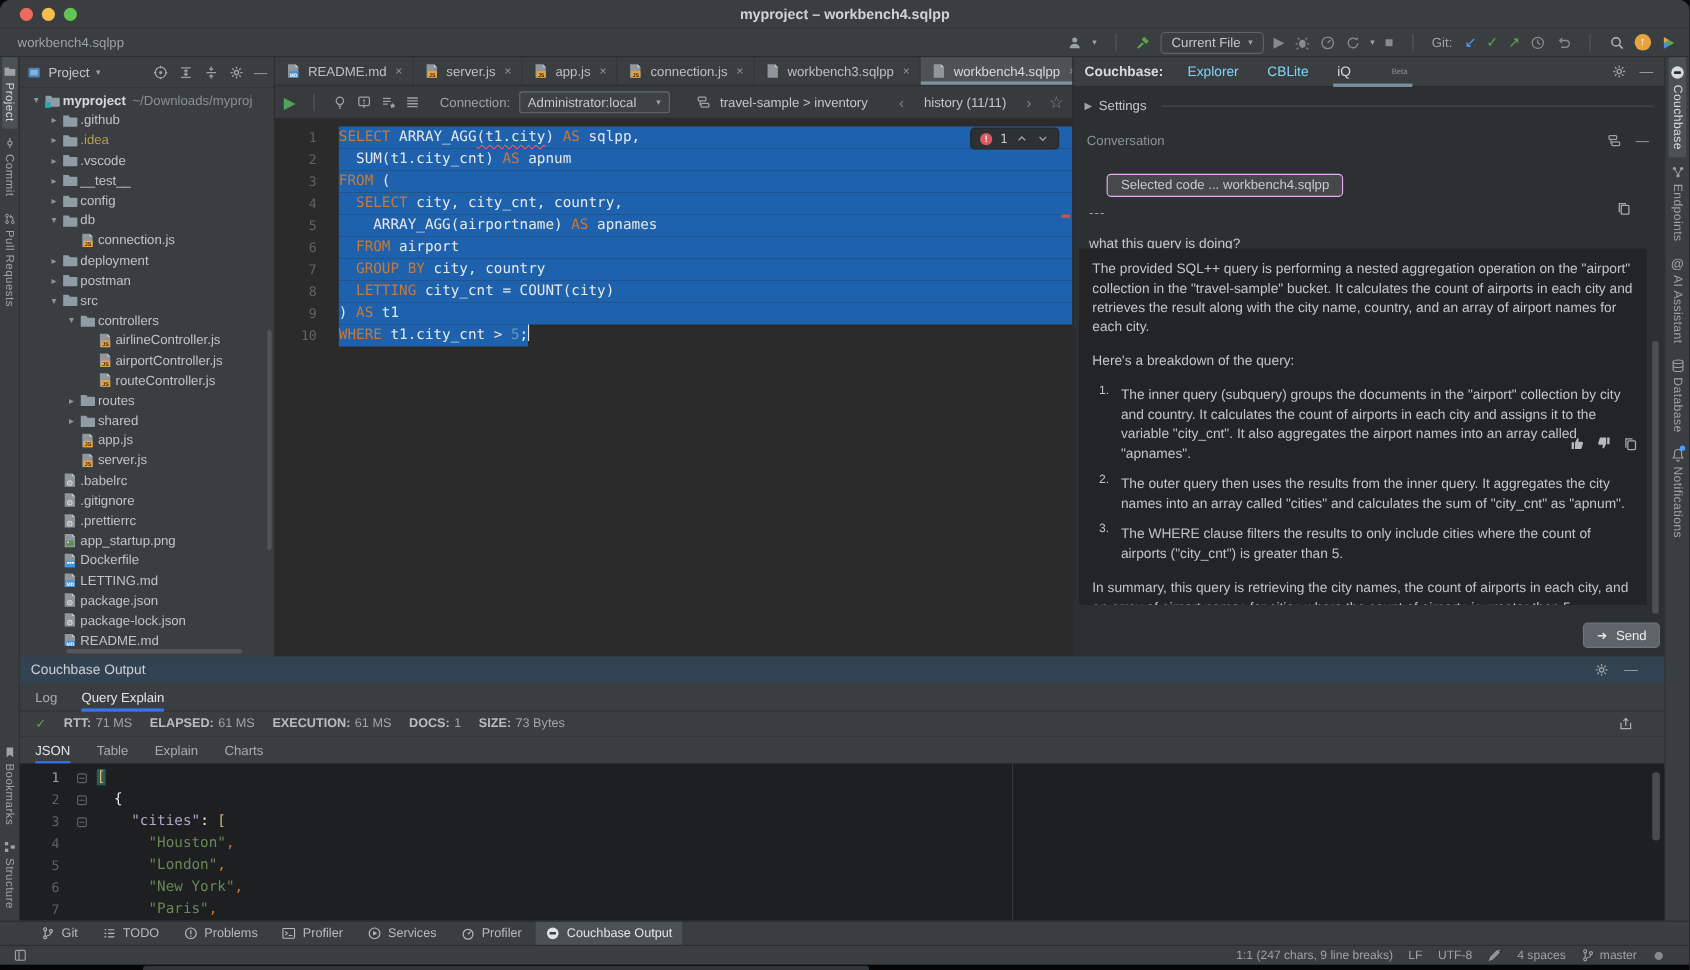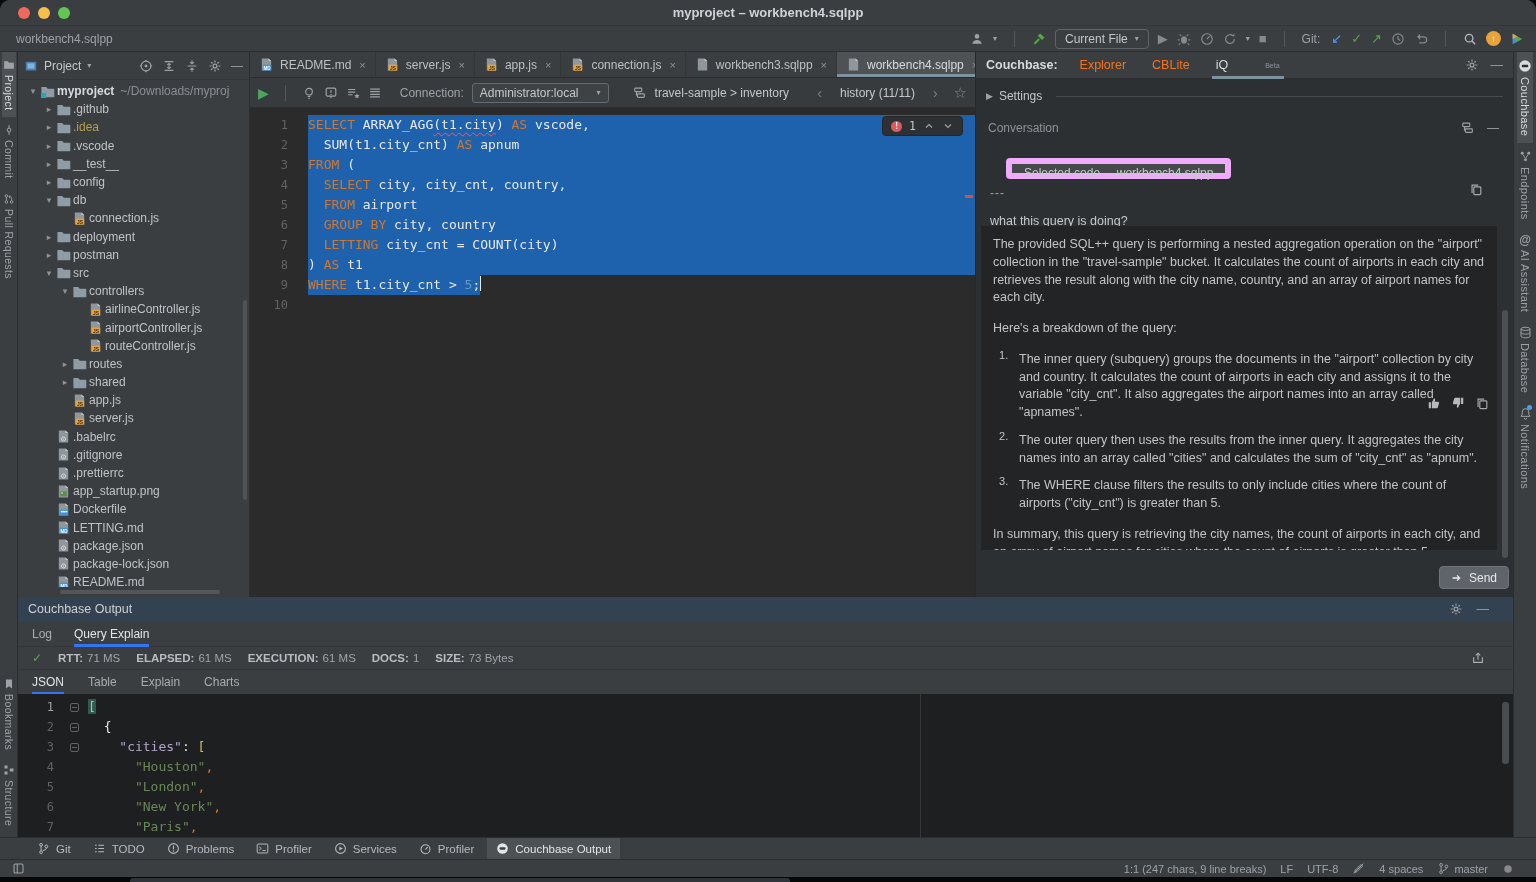--- a/index.html
+++ b/index.html
@@ -83,30 +83,30 @@
   #error-widget{position:absolute;top:7px;right:12px;background:#2E3133;border:1px solid #232527;border-radius:4px;
     height:20px;display:flex;align-items:center;gap:7px;padding:0 8px;font-size:11.5px;color:#C3C7CB;}
   #err-dot{width:11px;height:11px;border-radius:50%;background:#DB5860;color:#fff;font-size:8px;font-weight:bold;
     display:flex;align-items:center;justify-content:center;}
   #error-stripe-mark{position:absolute;top:86px;right:2px;width:8px;height:3px;background:#C75450;}
 
   
   #iq{position:absolute;top:52px;left:975px;width:538px;height:545px;background:#2D3033;border-left:1px solid #262829;}
   #iq-header{height:27px;background:#3B3E40;border-bottom:1px solid #2B2D2F;display:flex;align-items:center;font-size:12.5px;gap:20px;padding:0 10px;}
   #iq-header .panel-label{font-weight:bold;color:#D6DADE;}
-  .iqtab{color:#f97316;position:relative;height:27px;display:flex;align-items:center;padding:0 2px;}
+  .iqtab{color:#7dd3fc;position:relative;height:27px;display:flex;align-items:center;padding:0 2px;}
   .iqtab sup{font-size:7px;color:#8E939A;margin-left:1px;}
   .iqtab.active{color:#D8DBDE;gap:36px;}
   .iqtab.active::after{content:"";position:absolute;left:-2px;right:-2px;bottom:0;height:3px;background:#7E919E;}
   #iq-header .hicons{margin-left:auto;display:flex;gap:12px;color:#9DA2A7;}
   #settings-row{display:flex;align-items:center;margin:10px 10px 0 10px;color:#C3C7CB;font-size:12px;gap:6px;}
   #settings-row .rule{flex:1;height:1px;background:#47494B;margin-left:8px;}
   #conversation-row{display:flex;align-items:center;margin:18px 14px 0 12px;color:#8E939A;font-size:12px;}
   #conversation-row .hicons{margin-left:auto;display:flex;gap:12px;color:#9DA2A7;}
-  #iq-chip{position:absolute;top:106px;left:30px;background:#45494A;border:6px solid #f0abfc;border-radius:4px;
+  #iq-chip{position:absolute;top:106px;left:30px;background:#45494A;border:1px solid #f0abfc;border-radius:4px;
     height:21px;line-height:19px;padding:0 12px;font-size:12px;color:#C7CACD;}
   #iq-sep{position:absolute;top:134px;left:14px;color:#9DA2A7;font-size:12px;letter-spacing:1px;}
   #iq-copy-top{position:absolute;top:130px;right:30px;color:#A8ACB0;}
   #iq-user-prompt{position:absolute;top:162px;left:14px;font-size:12.5px;color:#C6C9CC;}
   #iq-answer{position:absolute;top:174px;left:5px;right:16px;height:324px;background:#222426;padding:10px 12px;
     font-size:12.5px;line-height:1.42;color:#C2C4C6;overflow:hidden;}
   #iq-answer p{margin:0 0 13px 0;}
   #iq-answer ol{margin:0 0 13px 0;padding:0;list-style:none;counter-reset:n;}
   #iq-answer ol li{margin:0 0 10px 26px;position:relative;}
   #iq-answer ol li::before{counter-increment:n;content:counter(n) ".";position:absolute;left:-20px;top:-3px;font-size:11px;}
@@ -804,24 +804,25 @@
           <div>3</div>
           <div>4</div>
           <div>5</div>
           <div>6</div>
           <div>7</div>
           <div>8</div>
           <div>9</div>
           <div>10</div>
         </div>
       <div id="code-lines">
-          <div class="cl full"><span class="tok-kw">SELECT</span><span class="tok-pl"> ARRAY_AGG</span><span class="tok-err">(t1.city</span><span class="tok-pl">) </span><span class="tok-kw">AS</span><span class="tok-pl"> vscode,</span></div>
+          <div class="cl full"><span class="tok-kw">SELECT</span><span class="tok-pl"> ARRAY_AGG</span><span class="tok-err">(t1.city</span><span class="tok-pl">) </span><span class="tok-kw">AS</span><span class="tok-pl"> sqlpp,</span></div>
           <div class="cl full"><span class="tok-pl">  SUM(t1.city_cnt) </span><span class="tok-kw">AS</span><span class="tok-pl"> apnum</span></div>
           <div class="cl full"><span class="tok-kw">FROM</span><span class="tok-pl"> (</span></div>
           <div class="cl full"><span class="tok-pl">  </span><span class="tok-kw">SELECT</span><span class="tok-pl"> city, city_cnt, country,</span></div>
+          <div class="cl full"><span class="tok-pl">    ARRAY_AGG(airportname) </span><span class="tok-kw">AS</span><span class="tok-pl"> apnames</span></div>
           <div class="cl full"><span class="tok-pl">  </span><span class="tok-kw">FROM</span><span class="tok-pl"> airport</span></div>
           <div class="cl full"><span class="tok-pl">  </span><span class="tok-kw">GROUP BY</span><span class="tok-pl"> city, country</span></div>
           <div class="cl full"><span class="tok-pl">  </span><span class="tok-kw">LETTING</span><span class="tok-pl"> city_cnt = COUNT(city)</span></div>
           <div class="cl full"><span class="tok-pl">) </span><span class="tok-kw">AS</span><span class="tok-pl"> t1</span></div>
           <div class="cl"><span class="selspan"><span class="tok-kw">WHERE</span><span class="tok-pl"> t1.city_cnt &gt; </span><span class="tok-num">5</span><span class="tok-pl">;</span></span><span class="caret-bar"></span></div>
         </div>
       <div id="error-widget">
         <span id="err-dot">!</span>
         <span>1</span>
         <span class="ic">

